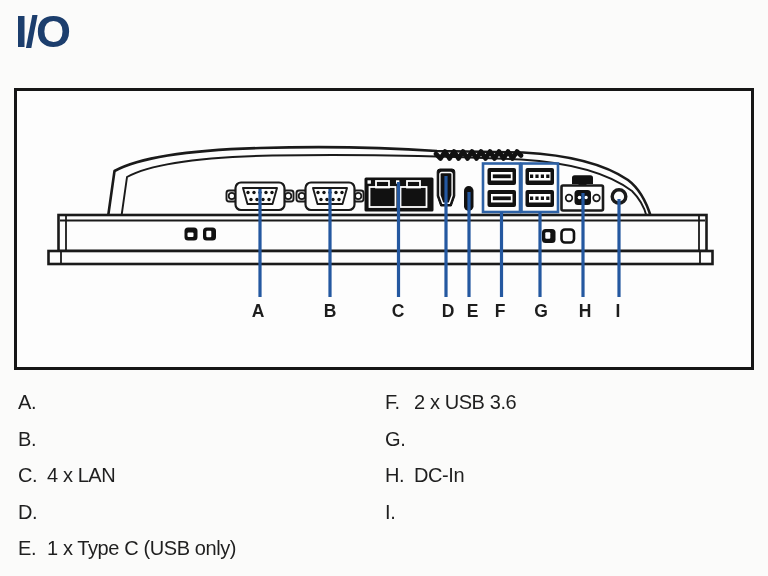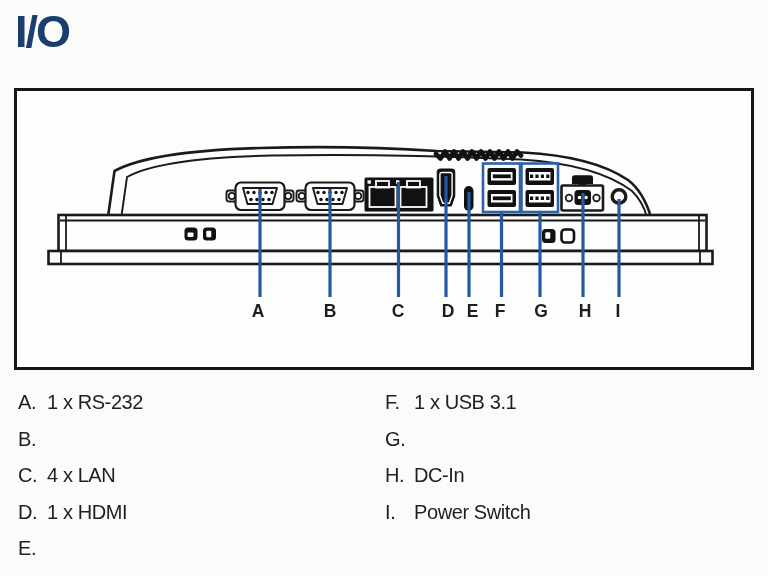--- a/index.html
+++ b/index.html
@@ -170,49 +170,47 @@
         <text class="callout-letter" x="541" y="317">G</text>
         <text class="callout-letter" x="585" y="317">H</text>
         <text class="callout-letter" x="618" y="317">I</text>
       </g>
     </svg>
   </div>
 
   <div class="legend-col left">
     <div class="legend-row">
       <span class="legend-key">A.</span>
-      <span class="legend-label">1 x RS-232</span>
     </div>
     <div class="legend-row">
       <span class="legend-key">B.</span>
     </div>
     <div class="legend-row">
       <span class="legend-key">C.</span>
       <span class="legend-label">4 x LAN</span>
     </div>
     <div class="legend-row">
       <span class="legend-key">D.</span>
-      <span class="legend-label">1 x HDMI</span>
     </div>
     <div class="legend-row">
       <span class="legend-key">E.</span>
+      <span class="legend-label">1 x Type C (USB only)</span>
     </div>
   </div>
 
   <div class="legend-col right">
     <div class="legend-row">
       <span class="legend-key">F.</span>
-      <span class="legend-label">1 x USB 3.1</span>
+      <span class="legend-label">2 x USB 3.6</span>
     </div>
     <div class="legend-row">
       <span class="legend-key">G.</span>
     </div>
     <div class="legend-row">
       <span class="legend-key">H.</span>
       <span class="legend-label">DC-In</span>
     </div>
     <div class="legend-row">
       <span class="legend-key">I.</span>
-      <span class="legend-label">Power Switch</span>
     </div>
   </div>
 
 </div>
 
 </body></html>

